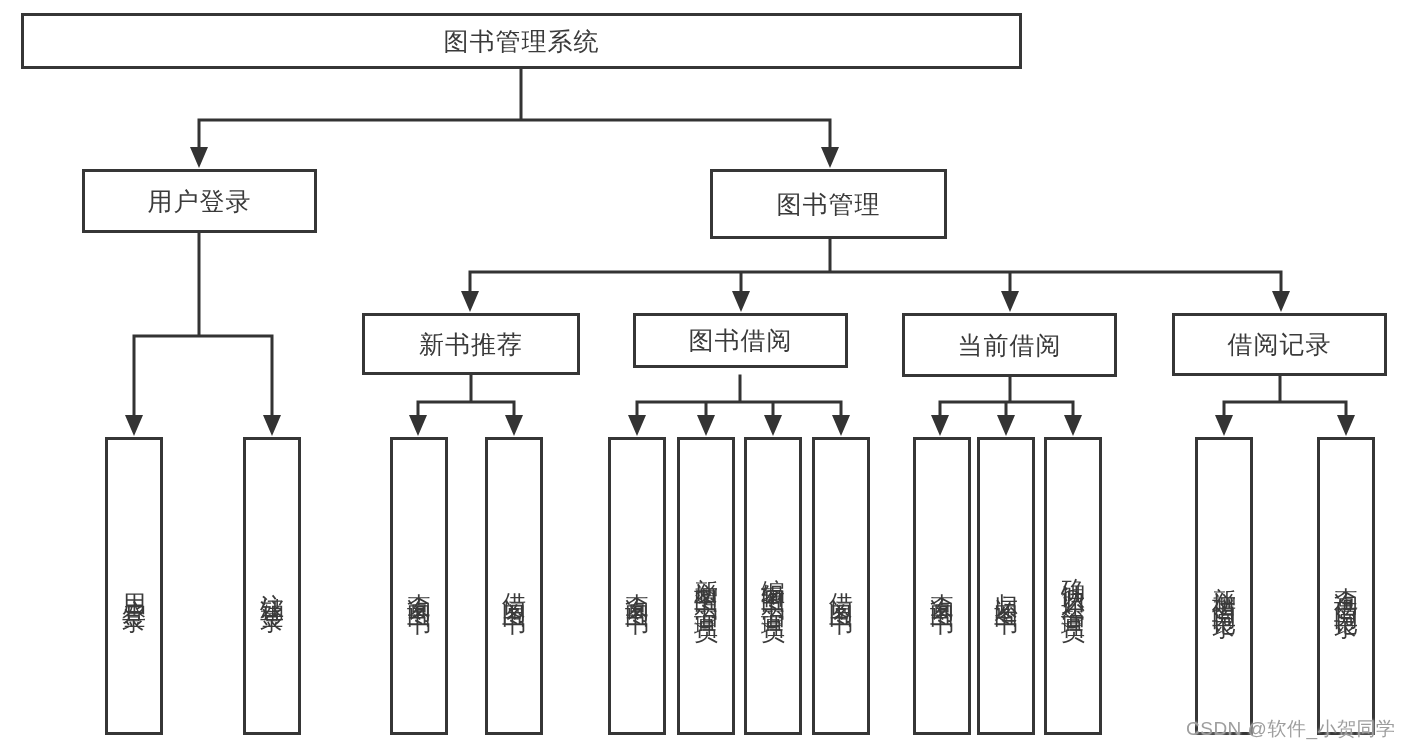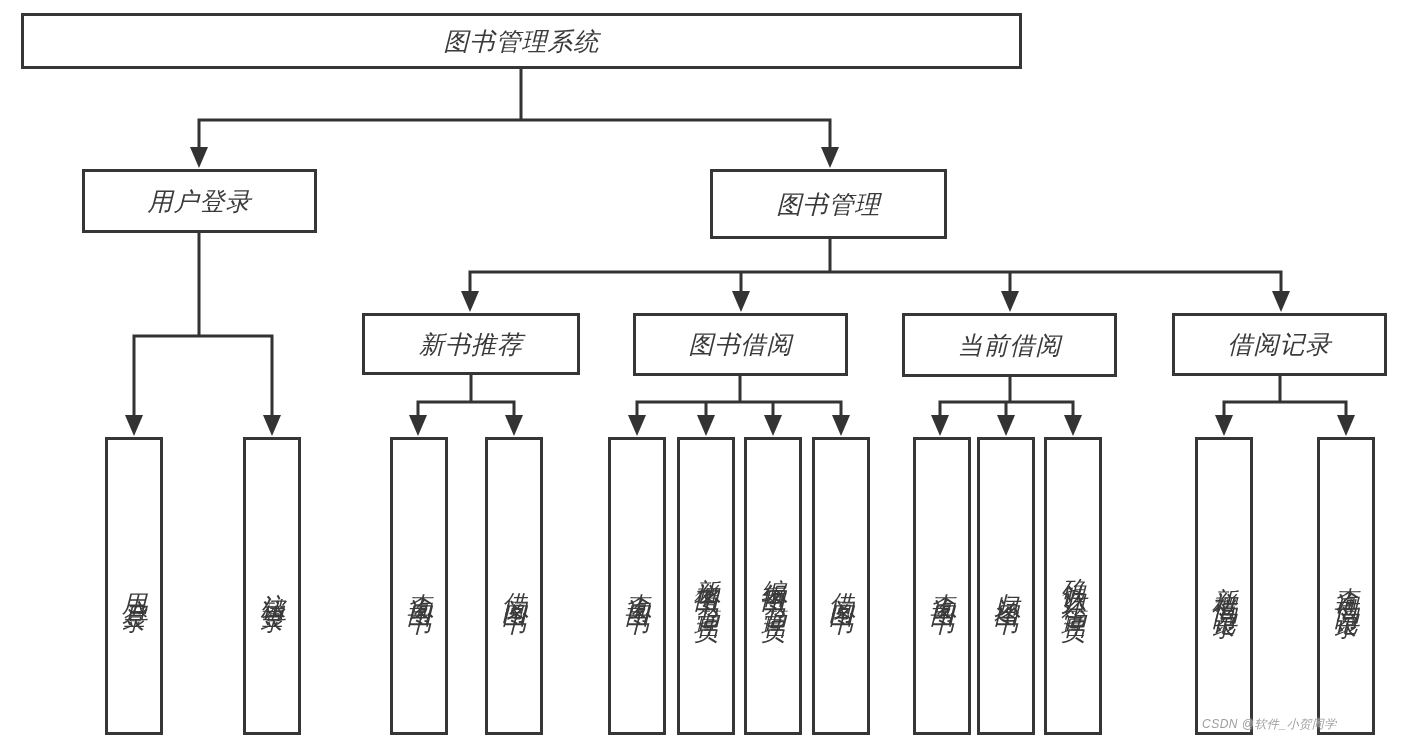--- a/index.html
+++ b/index.html
@@ -6,21 +6,20 @@
   body {
     width: 1405px; height: 747px;
     background: #ffffff;
     font-family: "Liberation Sans", "DejaVu Sans", sans-serif;
     overflow: hidden;
   }
   #canvas {
     position: relative;
     width: 1405px; height: 747px;
     background: #ffffff;
-    font-style: italic;
   }
   svg.connectors {
     position: absolute; left: 0; top: 0;
     width: 1405px; height: 747px;
     pointer-events: none;
   }
   .node {
     position: absolute;
     box-sizing: border-box;
     background: #ffffff;
@@ -38,27 +37,26 @@
   }
   .node.v span.vtext {
     writing-mode: vertical-rl;
     text-orientation: mixed;
     letter-spacing: 6px;
     white-space: nowrap;
   }
   .watermark {
     position: absolute;
     left: 1186px; top: 716px;
-    font-size: 12px;
+    font-size: 19px;
     color: #9e9e9e;
     letter-spacing: 0.5px;
     text-shadow: 0 0 3px #ffffff;
     white-space: nowrap;
     z-index: 5;
-    margin-left: 16px;
   }
 </style>
 </head>
 <body>
 
 <div id="canvas">
 
   <svg class="connectors" viewBox="0 0 1405 747" xmlns="http://www.w3.org/2000/svg">
     <path d="M521 69V120 M199 120H830 M199 120V150 M830 120V150
          M199 233V336 M134 336H272 M134 336V418 M272 336V418
@@ -83,21 +81,21 @@
   <div class="node h" style="left:82px;top:169px;width:235px;height:64px">
     <span>用户登录</span>
   </div>
   <div class="node h" style="left:710px;top:169px;width:237px;height:70px">
     <span>图书管理</span>
   </div>
 
   <div class="node h" style="left:362px;top:313px;width:218px;height:62px">
     <span>新书推荐</span>
   </div>
-  <div class="node h" style="left:633px;top:313px;width:215px;height:63px">
+  <div class="node h" style="left:633px;top:313px;width:215px;height:55px">
     <span>图书借阅</span>
   </div>
   <div class="node h" style="left:902px;top:313px;width:215px;height:64px">
     <span>当前借阅</span>
   </div>
   <div class="node h" style="left:1172px;top:313px;width:215px;height:63px">
     <span>借阅记录</span>
   </div>
 
   <div class="node v" style="left:105px">

